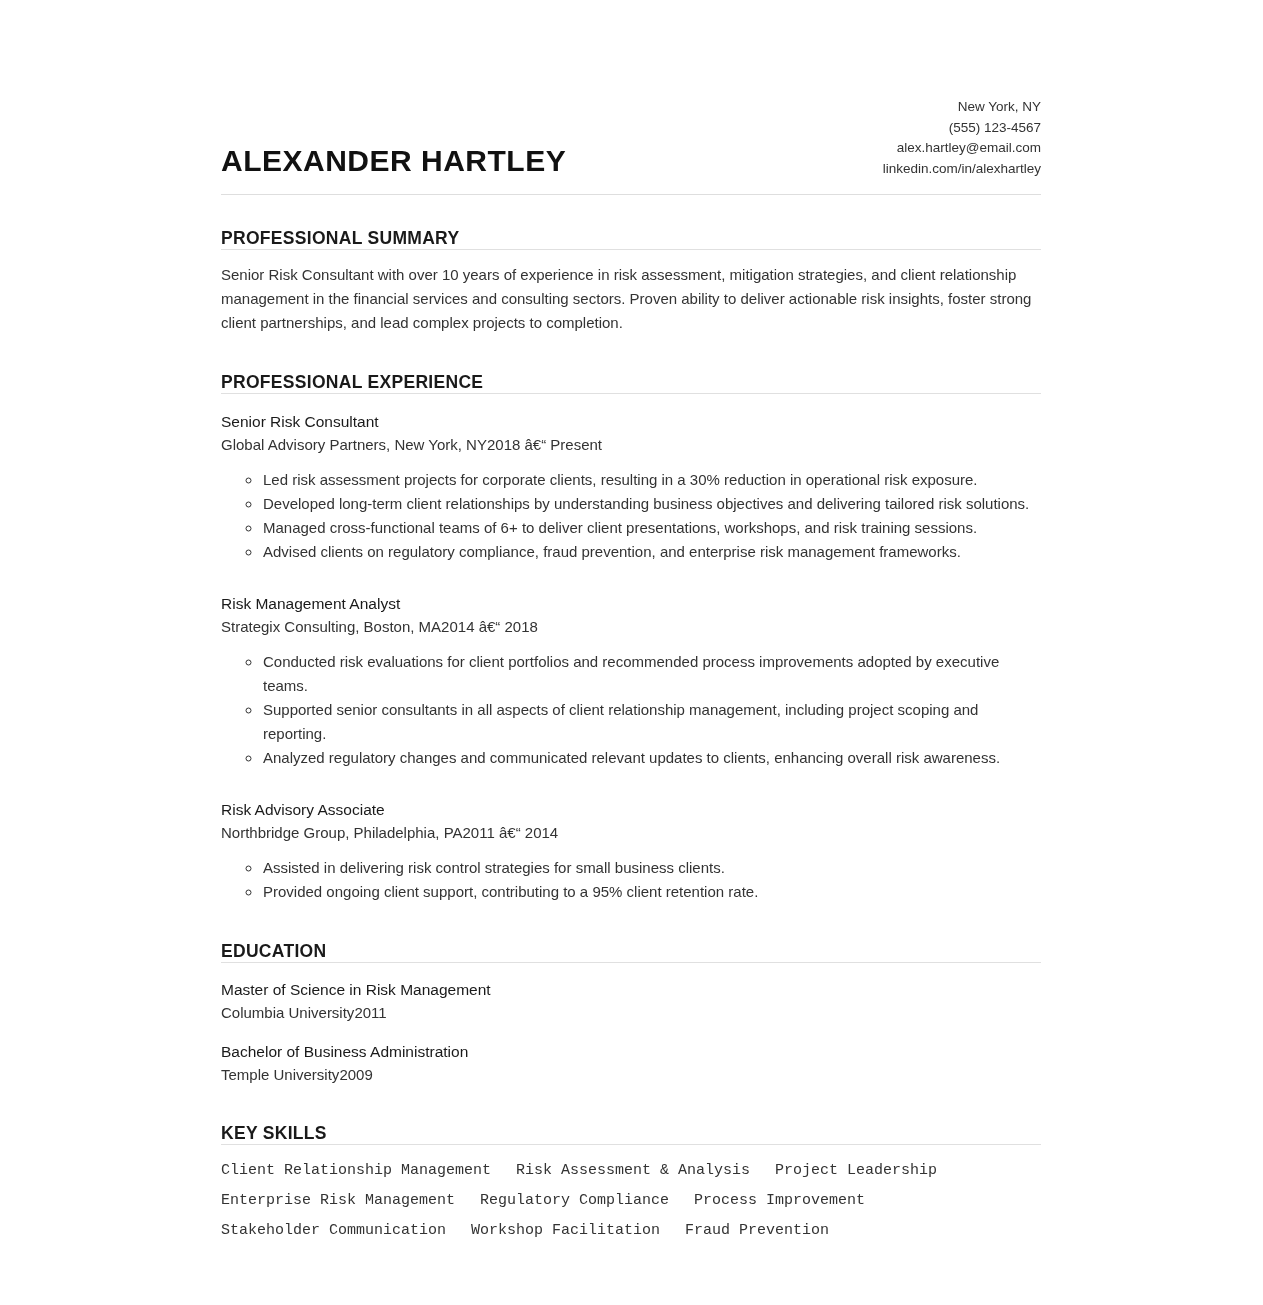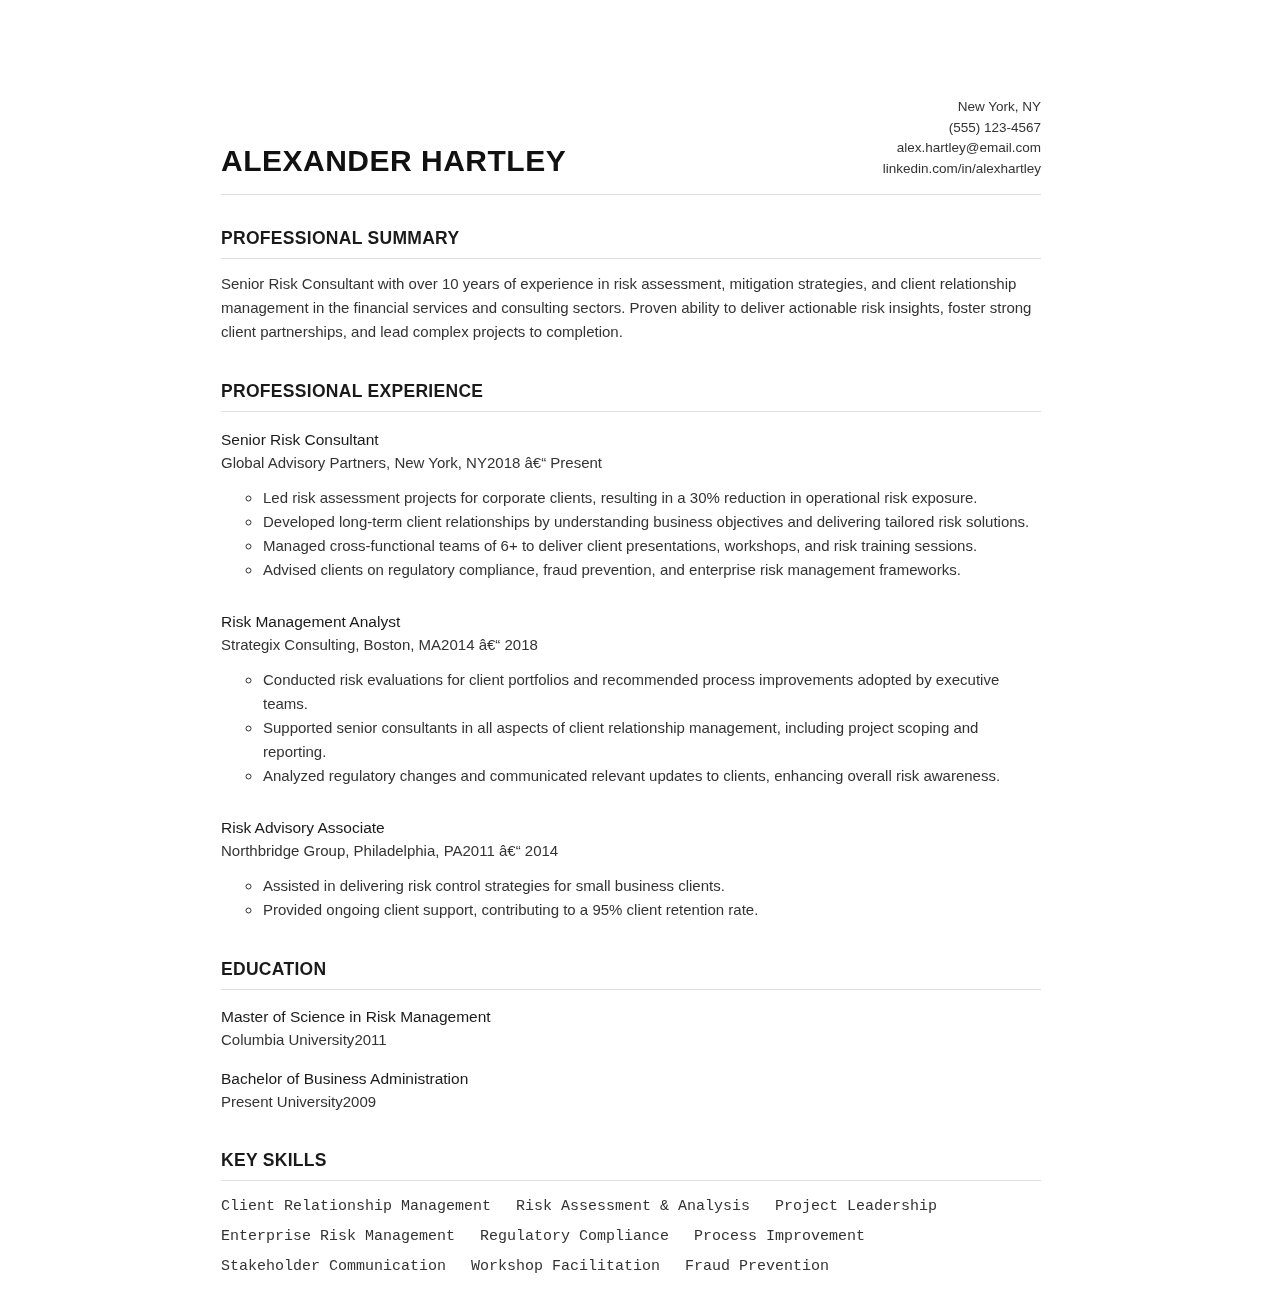--- a/index.html
+++ b/index.html
@@ -48,21 +48,20 @@
     margin-top: 15px;
   }
   
   section { margin-top: 37px; }
   section.first { margin-top: 33px; }
   h2.section-title {
     font-size: 17.5px;
     font-weight: 700;
     letter-spacing: 0.3px;
     color: #1a1a1a;
-    padding-bottom: 9px;
     border-bottom: 1px solid #e0e0e0;
   }
   p.summary {
     margin-top: 13px;
     font-size: 15px;
     line-height: 24px;
     color: #333333;
   }
   
   .job { margin-top: 17px; }
@@ -180,21 +179,21 @@
         <h3 class="entry-title">Master of Science in Risk Management</h3>
         <div class="entry-meta">
           <span>Columbia University</span>
           <span>2011</span>
         </div>
       </article>
 
       <article class="degree">
         <h3 class="entry-title">Bachelor of Business Administration</h3>
         <div class="entry-meta">
-          <span>Present University</span>
+          <span>Temple University</span>
           <span>2009</span>
         </div>
       </article>
     </section>
 
     <section>
       <h2 class="section-title">KEY SKILLS</h2>
       <div class="skills">
         <span class="skill">Client Relationship Management</span>
         <span class="skill">Risk Assessment &amp; Analysis</span>

